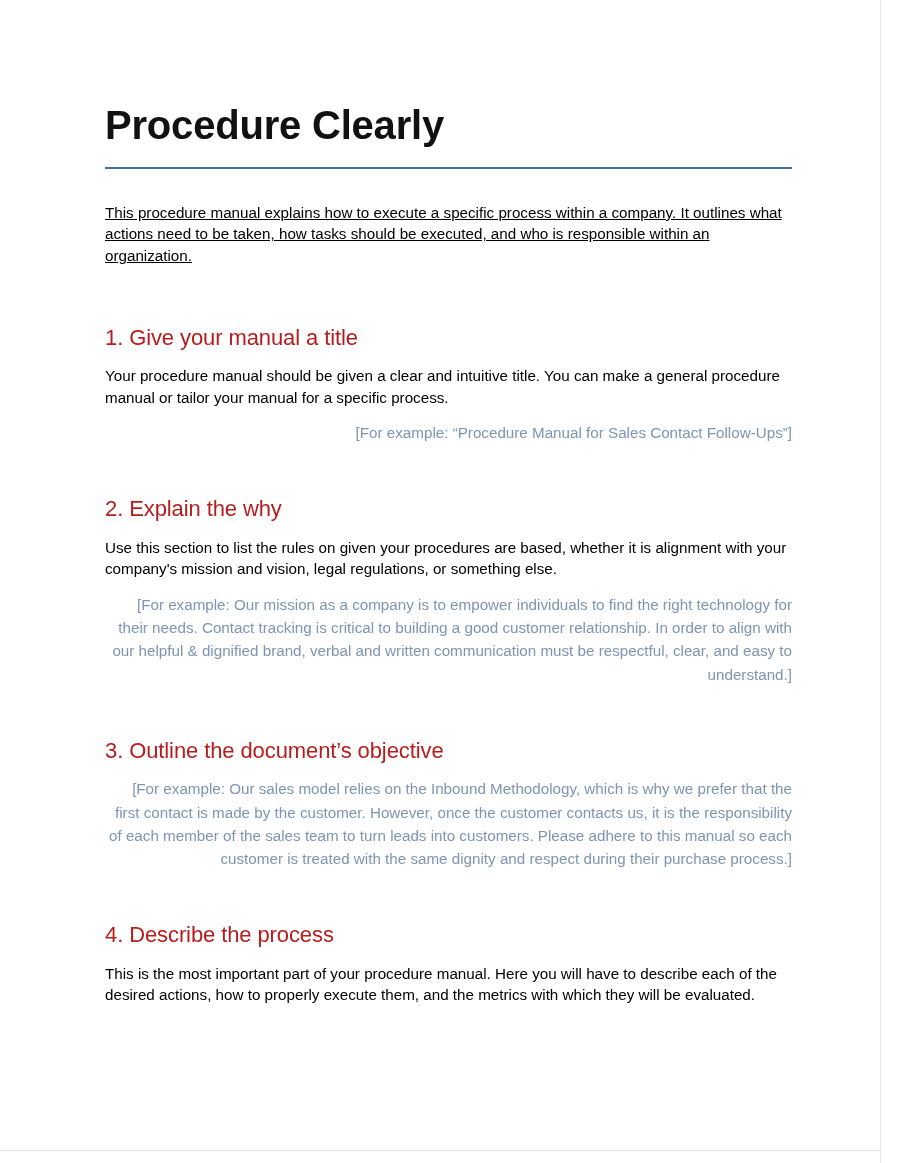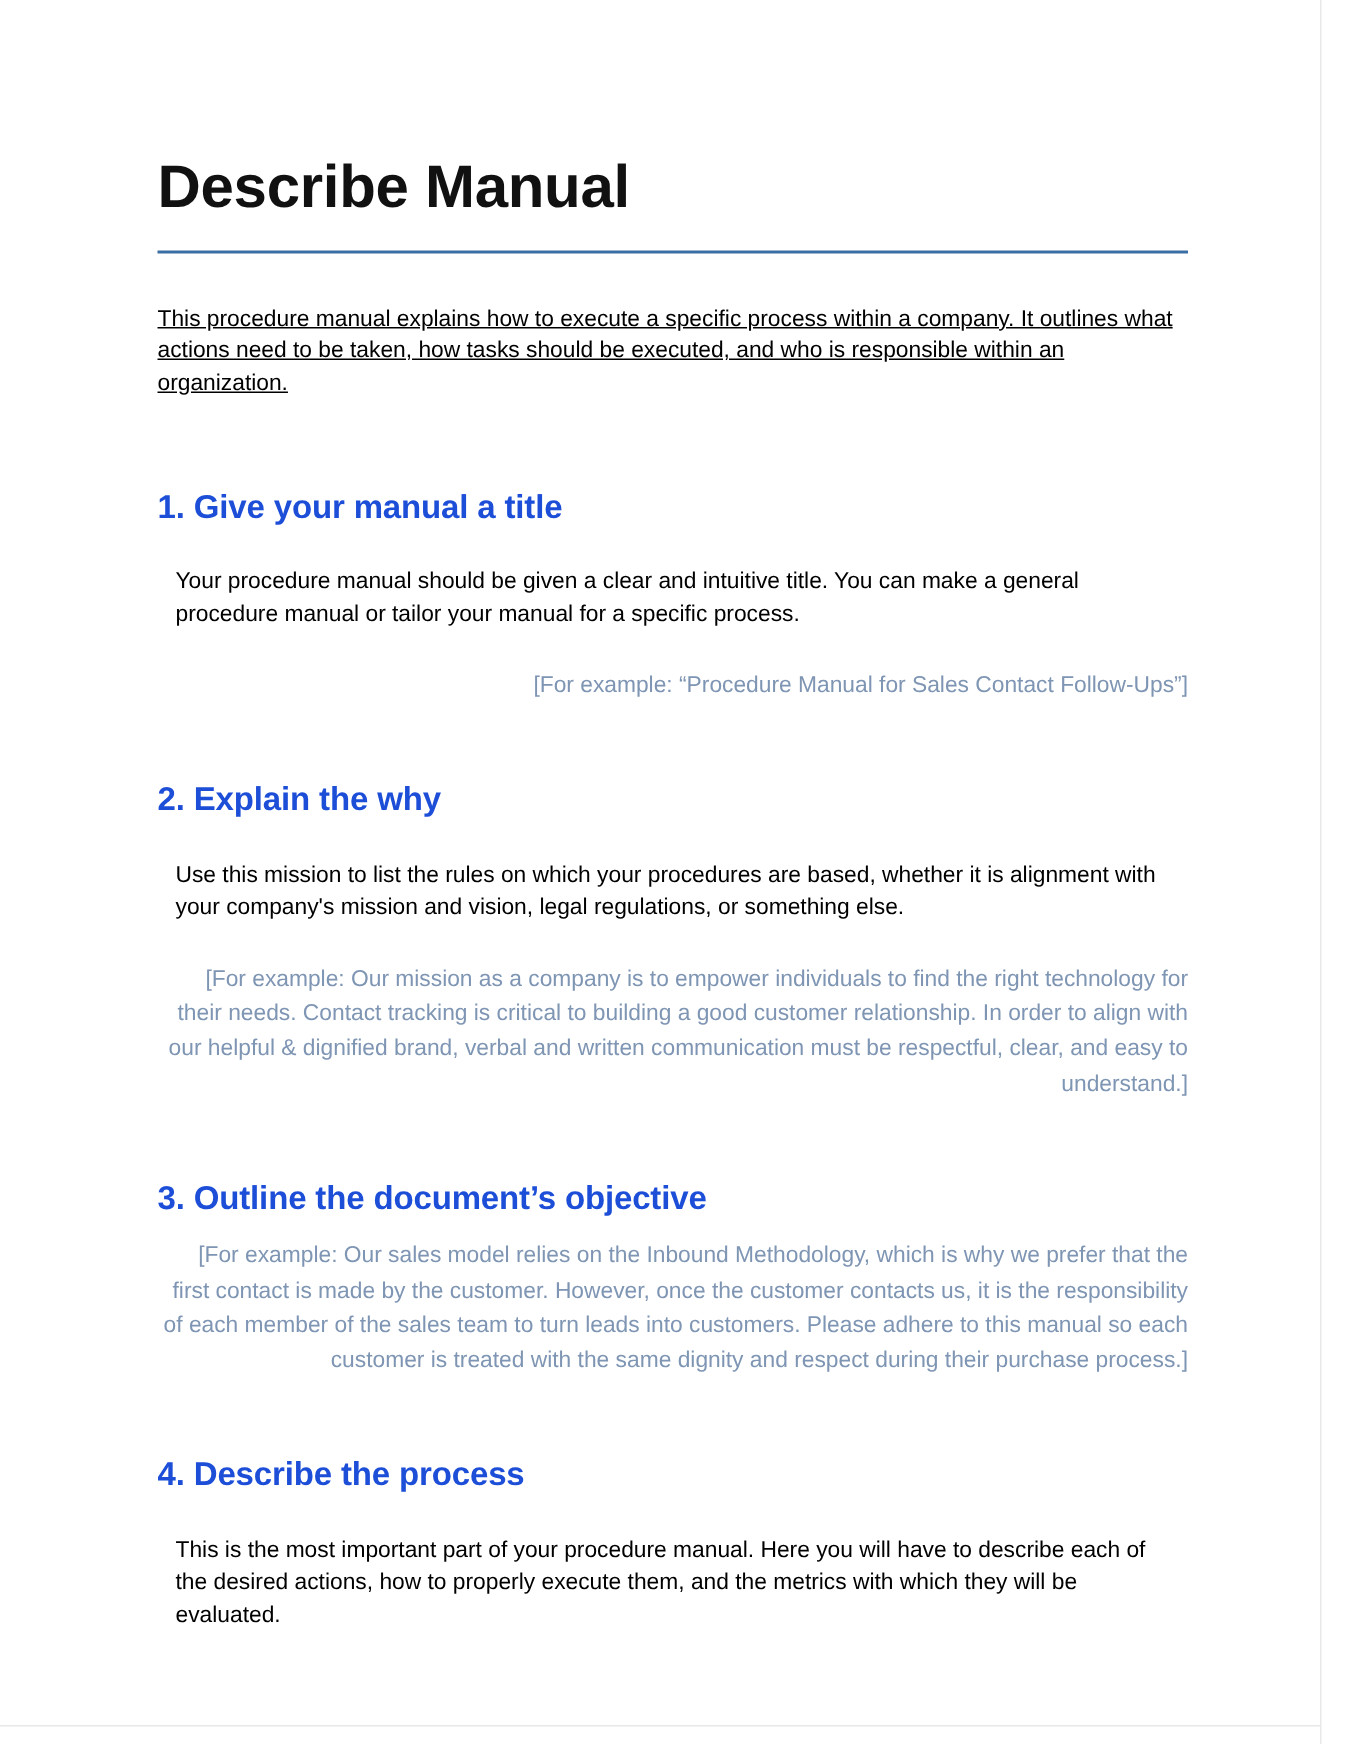--- a/index.html
+++ b/index.html
@@ -73,28 +73,28 @@
   .section {
     padding-top: 52px;
   }
   .section.first {
     padding-top: 58px;
   }
 
   .section-heading {
     margin: 0;
     font-size: 22px;
-    font-weight: 700;
+    font-weight: 400;
     line-height: 1.2;
     letter-spacing: -0.1px;
-    color: #1d4ed8;
+    color: #b91c1c;
   }
 
   .section-body {
-    margin: 12px;
+    margin: 0;
     padding-top: 14px;
     font-size: 15.2px;
     line-height: 1.42;
     color: #000000;
   }
 
   .section-example {
     margin: 0;
     padding-top: 13px;
     font-size: 15.2px;
@@ -106,35 +106,35 @@
 </head>
 <body>
 
 <div class="page">
 
   <div class="page-edge-right"></div>
   <div class="page-edge-bottom"></div>
 
   <div class="content">
 
-    <h1 class="doc-title">Describe Manual</h1>
+    <h1 class="doc-title">Procedure Clearly</h1>
 
     <hr class="title-rule">
 
     <p class="intro">This procedure manual explains how to execute a specific process within a company. It outlines what actions need to be taken, how tasks should be executed, and who is responsible within an organization.</p>
 
     <section class="section first">
       <h2 class="section-heading">1. Give your manual a title</h2>
       <p class="section-body">Your procedure manual should be given a clear and intuitive title. You can make a general procedure manual or tailor your manual for a specific process.</p>
       <p class="section-example">[For example: “Procedure Manual for Sales Contact Follow-Ups”]</p>
     </section>
 
     <section class="section">
       <h2 class="section-heading">2. Explain the why</h2>
-      <p class="section-body">Use this mission to list the rules on which your procedures are based, whether it is alignment with your company's mission and vision, legal regulations, or something else.</p>
+      <p class="section-body">Use this section to list the rules on given your procedures are based, whether it is alignment with your company's mission and vision, legal regulations, or something else.</p>
       <p class="section-example">[For example: Our mission as a company is to empower individuals to find the right technology for their needs. Contact tracking is critical to building a good customer relationship. In order to align with our helpful &amp; dignified brand, verbal and written communication must be respectful, clear, and easy to understand.]</p>
     </section>
 
     <section class="section">
       <h2 class="section-heading">3. Outline the document’s objective</h2>
       <p class="section-example">[For example: Our sales model relies on the Inbound Methodology, which is why we prefer that the first contact is made by the customer. However, once the customer contacts us, it is the responsibility of each member of the sales team to turn leads into customers. Please adhere to this manual so each customer is treated with the same dignity and respect during their purchase process.]</p>
     </section>
 
     <section class="section">
       <h2 class="section-heading">4. Describe the process</h2>

